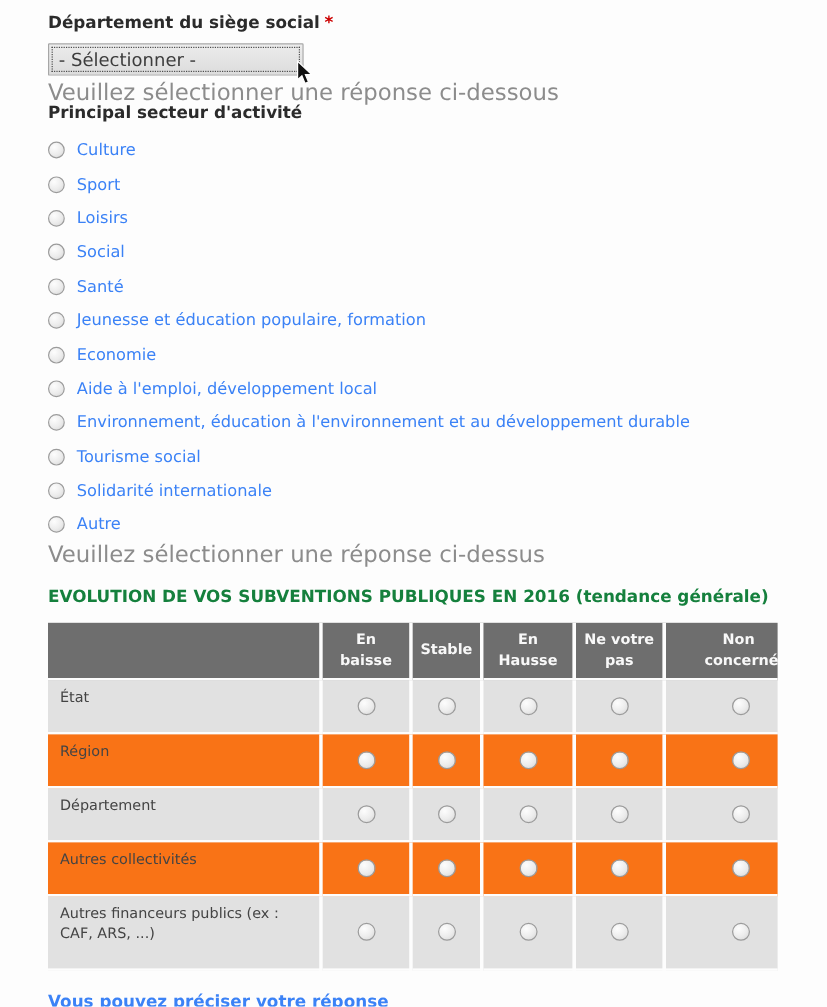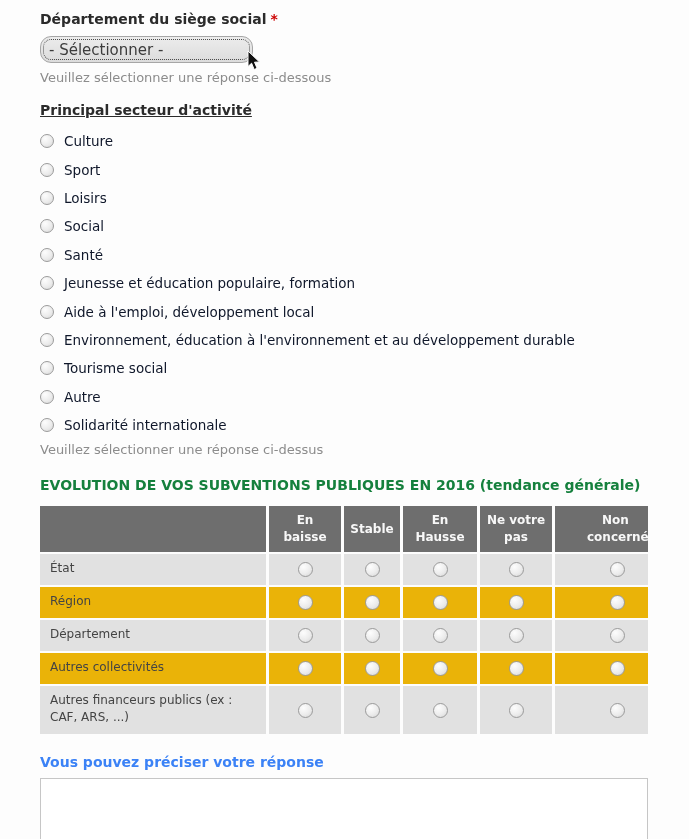--- a/index.html
+++ b/index.html
@@ -32,58 +32,58 @@
     color: #cc0000;
     font-weight: bold;
     margin-left: 4px;
   }
   .select-box {
     margin-top: 8px;
     width: 213px;
     height: 27px;
     background: linear-gradient(#ececec, #dcdcdc);
     border: 1px solid #a6a6a6;
-    border-radius: 11px;
+    border-radius: 1px;
     outline: 1px dotted #4c4c4c;
     outline-offset: -4px;
     display: flex;
     align-items: center;
     padding-left: 8px;
     font-size: 15px;
     color: #3c3c3c;
     cursor: default;
   }
   .helper {
     margin-top: 6px;
-    font-size: 13px;
+    font-size: 19px;
     color: #8c8c8c;
     line-height: 17px;
   }
-  .section-gap { margin-top: 16px; text-decoration: underline; }
+  .section-gap { margin-top: 0; }
   .options {
     margin-top: 8px;
   }
   .option-row {
     display: flex;
     align-items: center;
     height: 28.4px;
   }
   .radio {
     display: inline-block;
     width: 14px;
     height: 14px;
     border-radius: 50%;
     border: 1px solid #9b9b9b;
     background: radial-gradient(circle at 35% 30%, #fdfdfd, #ececec 55%, #d4d4d4);
     flex: 0 0 auto;
   }
   .option-label {
     margin-left: 10px;
     font-size: 13.5px;
-    color: #0f172a;
+    color: #3b82f6;
   }
   .matrix-title {
     margin-top: 20px;
     font-size: 14px;
     font-weight: bold;
     color: #15803d;
     line-height: 15px;
   }
   table.matrix {
     margin-top: 13px;
@@ -108,30 +108,30 @@
     line-height: 17px;
     padding: 2px 4px;
   }
   table.matrix td {
     height: 28px;
     vertical-align: middle;
     font-size: 12px;
     color: #444;
   }
   table.matrix td.row-label {
-    padding: 6px 4px 8px 10px;
+    padding: 6px 4px 20px 10px;
     line-height: 17px;
   }
   table.matrix td.radio-cell { text-align: center; }
   table.matrix td.radio-cell .radio {
     width: 15px; height: 15px;
     vertical-align: middle;
   }
   table.matrix tr.odd td { background: #e1e1e1; }
-  table.matrix tr.even td { background: #eab308; }
+  table.matrix tr.even td { background: #f97316; }
   .comment-label {
     margin-top: 18px;
     font-size: 14px;
     font-weight: bold;
     color: #3b82f6;
   }
   .comment-textarea {
     display: block;
     margin-top: 8px;
     width: 608px;
@@ -187,37 +187,41 @@
         <div class="option-row">
           <span class="radio"></span>
           <span class="option-label">Santé</span>
         </div>
         <div class="option-row">
           <span class="radio"></span>
           <span class="option-label">Jeunesse et éducation populaire, formation</span>
         </div>
         <div class="option-row">
           <span class="radio"></span>
+          <span class="option-label">Economie</span>
+        </div>
+        <div class="option-row">
+          <span class="radio"></span>
           <span class="option-label">Aide à l'emploi, développement local</span>
         </div>
         <div class="option-row">
           <span class="radio"></span>
           <span class="option-label">Environnement, éducation à l'environnement et au développement durable</span>
         </div>
         <div class="option-row">
           <span class="radio"></span>
           <span class="option-label">Tourisme social</span>
         </div>
         <div class="option-row">
           <span class="radio"></span>
+          <span class="option-label">Solidarité internationale</span>
+        </div>
+        <div class="option-row">
+          <span class="radio"></span>
           <span class="option-label">Autre</span>
-        </div>
-        <div class="option-row">
-          <span class="radio"></span>
-          <span class="option-label">Solidarité internationale</span>
         </div>
       </div>
 
     <div class="helper" style="margin-top:2px">Veuillez sélectionner une réponse ci-dessus</div>
 
     <div class="matrix-title">EVOLUTION DE VOS SUBVENTIONS PUBLIQUES EN 2016 (tendance générale)</div>
 
     <table class="matrix">
       <colgroup>
         <col style="width:229px">

